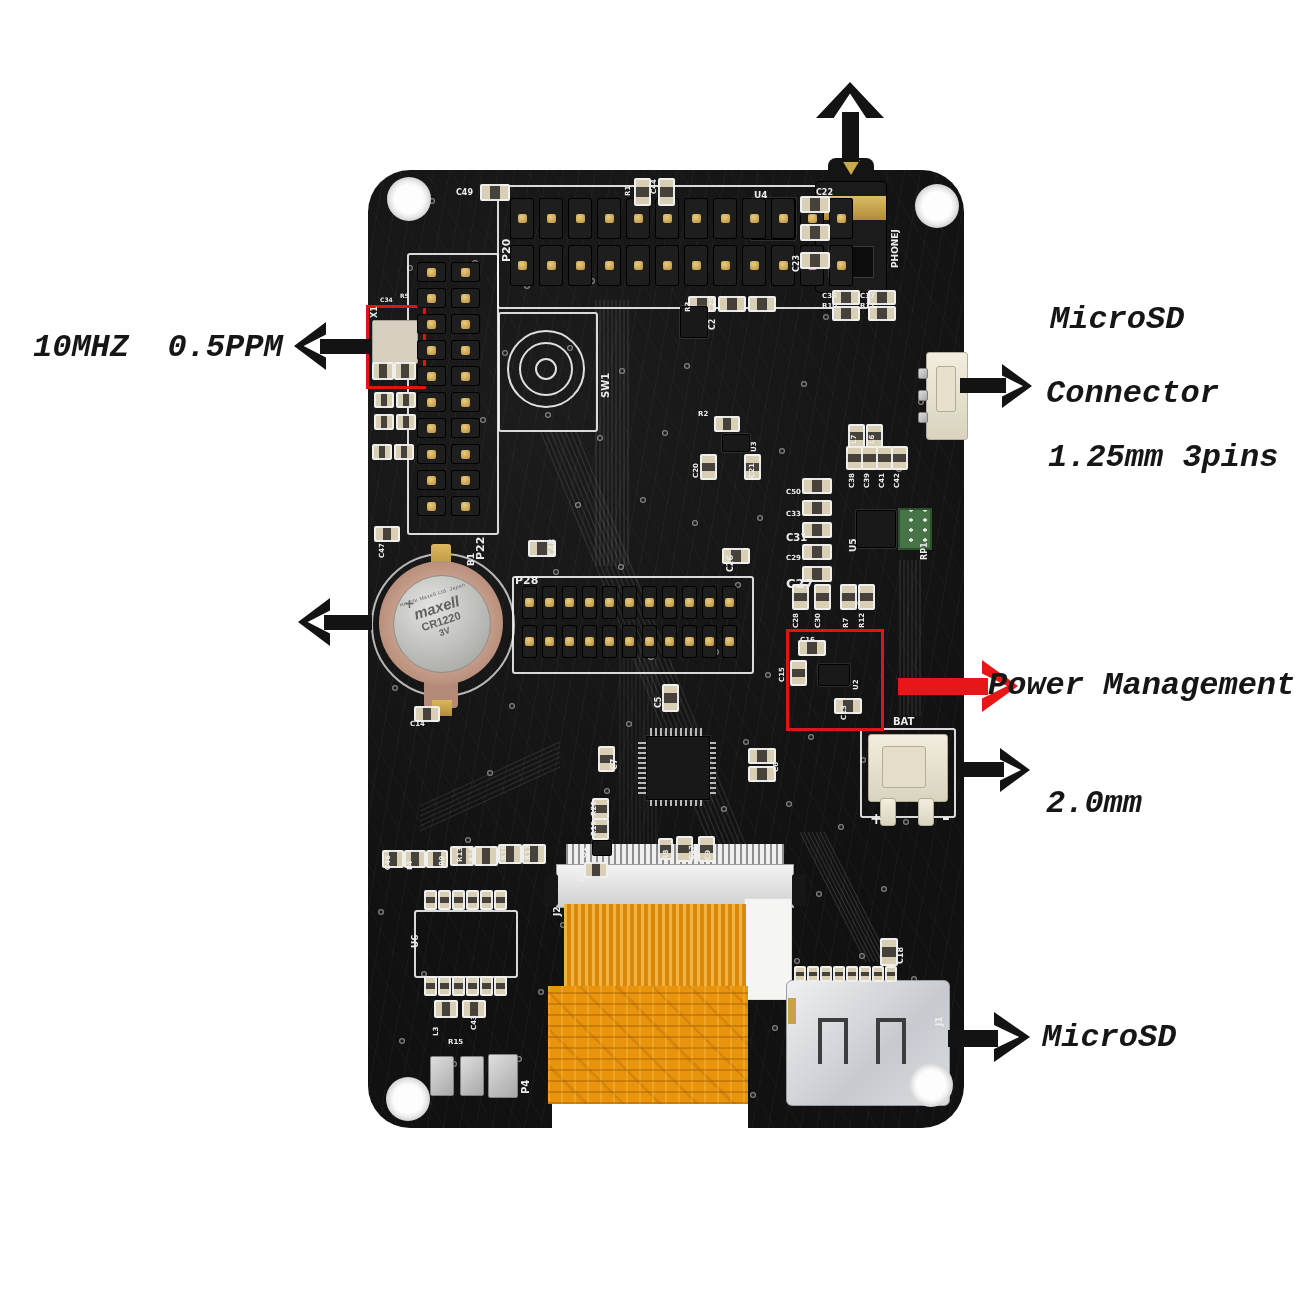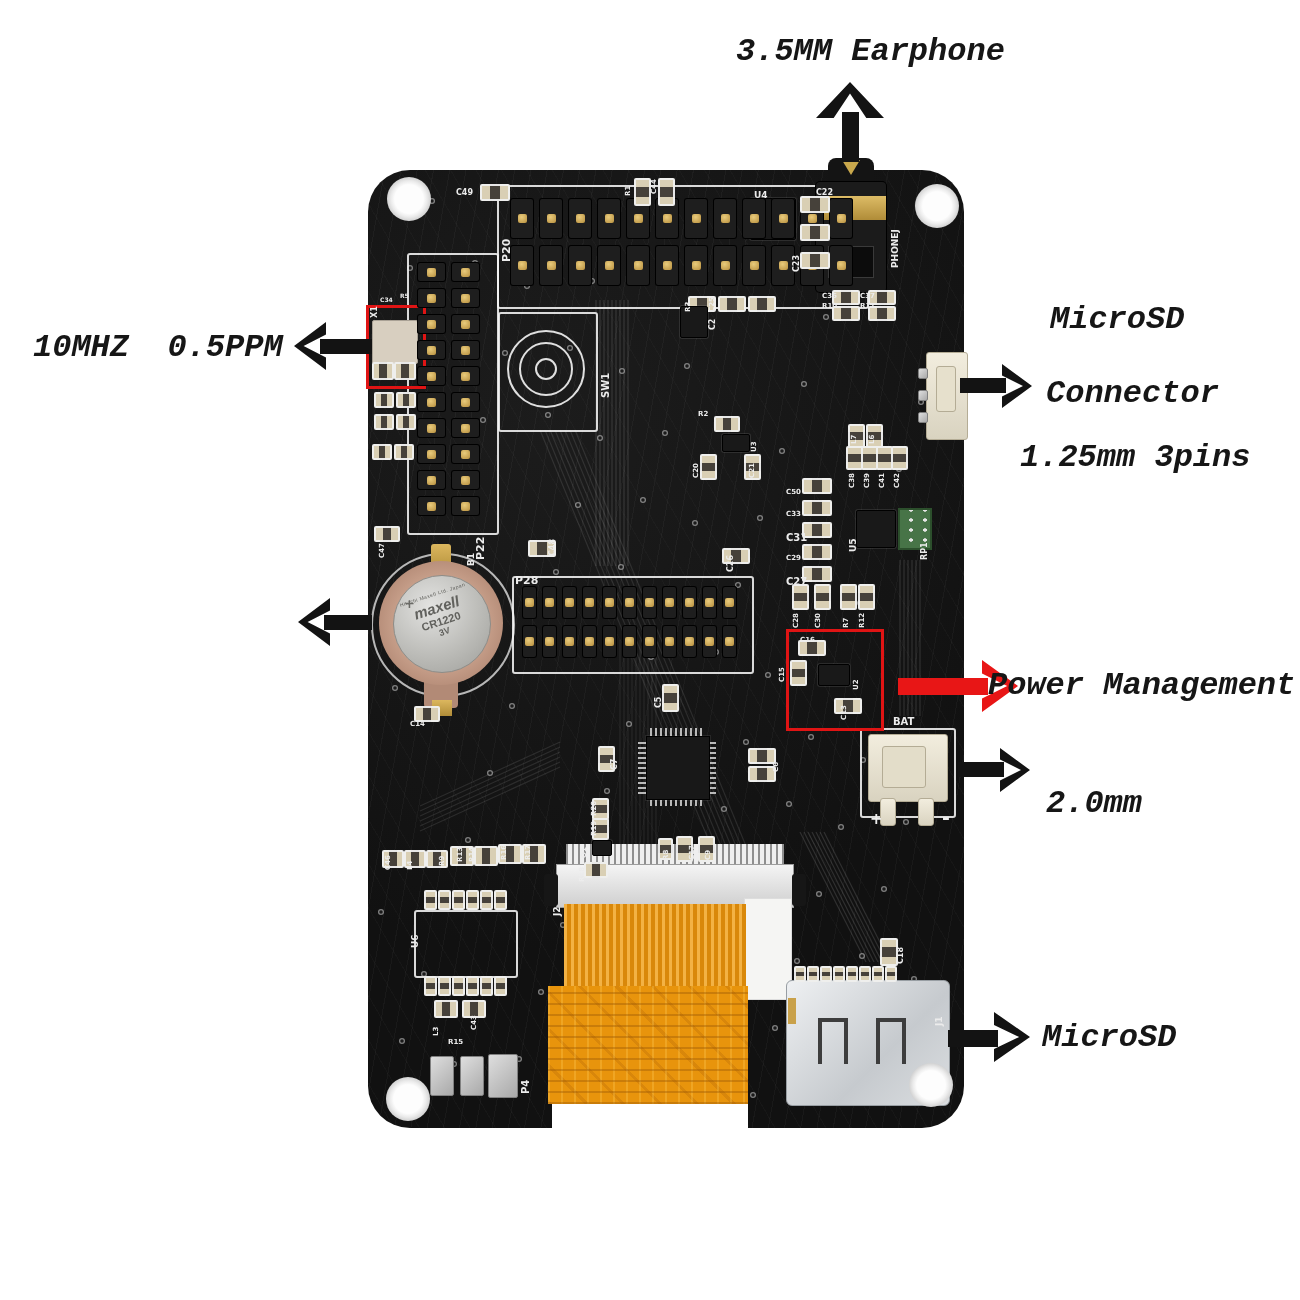--- a/index.html
+++ b/index.html
@@ -298,31 +298,30 @@
   <div id="msd"></div>
   <div class="msd-slot" style="left:818px;top:1018px"></div>
   <div class="msd-slot" style="left:876px;top:1018px"></div>
   <div style="position:absolute;left:788px;top:998px;width:8px;height:26px;background:#c9a14a"></div>
 
   <div class="hole" style="left:387px;top:177px"></div>
   <div class="hole" style="left:915px;top:184px"></div>
   <div class="hole" style="left:386px;top:1077px"></div>
   <div class="hole" style="left:909px;top:1063px"></div>
 
-  <div class="ann" style="left:736px;top:32px">3.5MM Earphone</div>
   <div class="ahead head-u" style="left:816px;top:82px;width:68px;height:36px"></div>
   <div class="shaft" style="left:842px;top:112px;width:17px;height:50px"></div>
 
   <div class="ann" style="left:33px;top:328px">10MHZ  0.5PPM</div>
   <div class="ahead head-l" style="left:294px;top:322px;width:32px;height:48px"></div>
   <div class="shaft" style="left:320px;top:339px;width:52px;height:15px"></div>
 
   <div class="ann" style="left:1050px;top:300px">MicroSD</div>
   <div class="ann" style="left:1046px;top:374px">Connector</div>
-  <div class="ann" style="left:1020px;top:438px">1.25mm 3pins</div>
+  <div class="ann" style="left:1048px;top:438px">1.25mm 3pins</div>
   <div class="shaft" style="left:960px;top:378px;width:46px;height:15px"></div>
   <div class="ahead head-r" style="left:1002px;top:364px;width:30px;height:44px"></div>
 
   <div class="ahead head-l" style="left:298px;top:598px;width:32px;height:48px"></div>
   <div class="shaft" style="left:324px;top:615px;width:48px;height:15px"></div>
 
   <div class="shaft red" style="left:898px;top:678px;width:90px;height:17px"></div>
   <div class="ahead head-r red" style="left:982px;top:660px;width:36px;height:52px"></div>
   <div class="ann" style="left:988px;top:666px">Power Management</div>
 
@@ -661,21 +660,21 @@
     <div class="slabel v90" style="left: 850px; top: 444px; font-size: 7px;">L7</div>
     <div class="slabel v90" style="left: 868px; top: 444px; font-size: 7px;">L6</div>
     <div class="slabel v90" style="left: 848px; top: 488px; font-size: 7px;">C38</div>
     <div class="slabel v90" style="left: 863px; top: 488px; font-size: 7px;">C39</div>
     <div class="slabel v90" style="left: 878px; top: 488px; font-size: 7px;">C41</div>
     <div class="slabel v90" style="left: 893px; top: 488px; font-size: 7px;">C42</div>
     <div class="slabel" style="left: 786px; top: 488px; font-size: 7px;">C50</div>
     <div class="slabel" style="left: 786px; top: 510px; font-size: 7px;">C33</div>
     <div class="slabel" style="left: 786px; top: 532px; font-size: 10px;">C31</div>
     <div class="slabel" style="left: 786px; top: 554px; font-size: 7px;">C29</div>
-    <div class="slabel" style="left: 786px; top: 576px; font-size: 10px;">C27</div>
+    <div class="slabel" style="left: 786px; top: 576px; font-size: 13px;">C27</div>
     <div class="slabel v90" style="left: 792px; top: 628px; font-size: 7px;">C28</div>
     <div class="slabel v90" style="left: 814px; top: 628px; font-size: 7px;">C30</div>
     <div class="slabel v90" style="left: 842px; top: 628px; font-size: 7px;">R7</div>
     <div class="slabel v90" style="left: 858px; top: 628px; font-size: 7px;">R12</div>
     <div class="slabel v90" style="left: 920px; top: 560px; font-size: 8px;">RP1</div>
     <div class="slabel" style="left: 800px; top: 636px; font-size: 7px;">C16</div>
     <div class="slabel v90" style="left: 778px; top: 682px; font-size: 7px;">C15</div>
     <div class="slabel v90" style="left: 852px; top: 690px; font-size: 7px;">U2</div>
     <div class="slabel v90" style="left: 840px; top: 720px; font-size: 7px;">C13</div>
     <div class="slabel v90" style="left: 548px; top: 556px; font-size: 8px;">C48</div>

